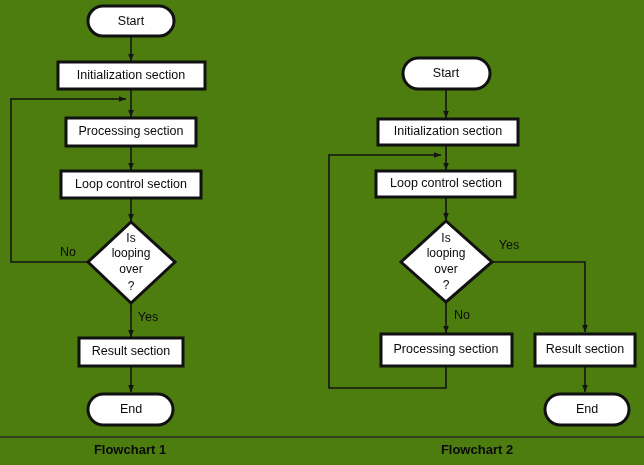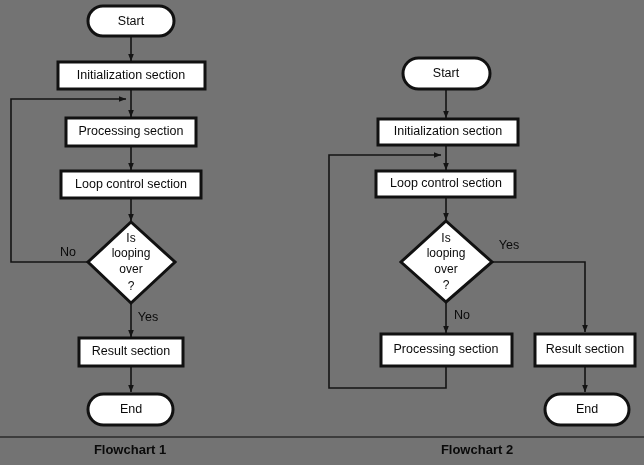--- a/index.html
+++ b/index.html
@@ -4,21 +4,21 @@
 <style>
   html, body {
     margin: 0;
     padding: 0;
     background: #ffffff;
   }
   #page {
     position: relative;
     width: 644px;
     height: 465px;
-    background: #737373;
+    background: #4d7c0f;
     overflow: hidden;
     font-family: "Liberation Sans", sans-serif;
     text-decoration: underline;
   }
   #diagram-svg {
     position: absolute;
     left: 0;
     top: 0;
     width: 644px;
     height: 465px;

